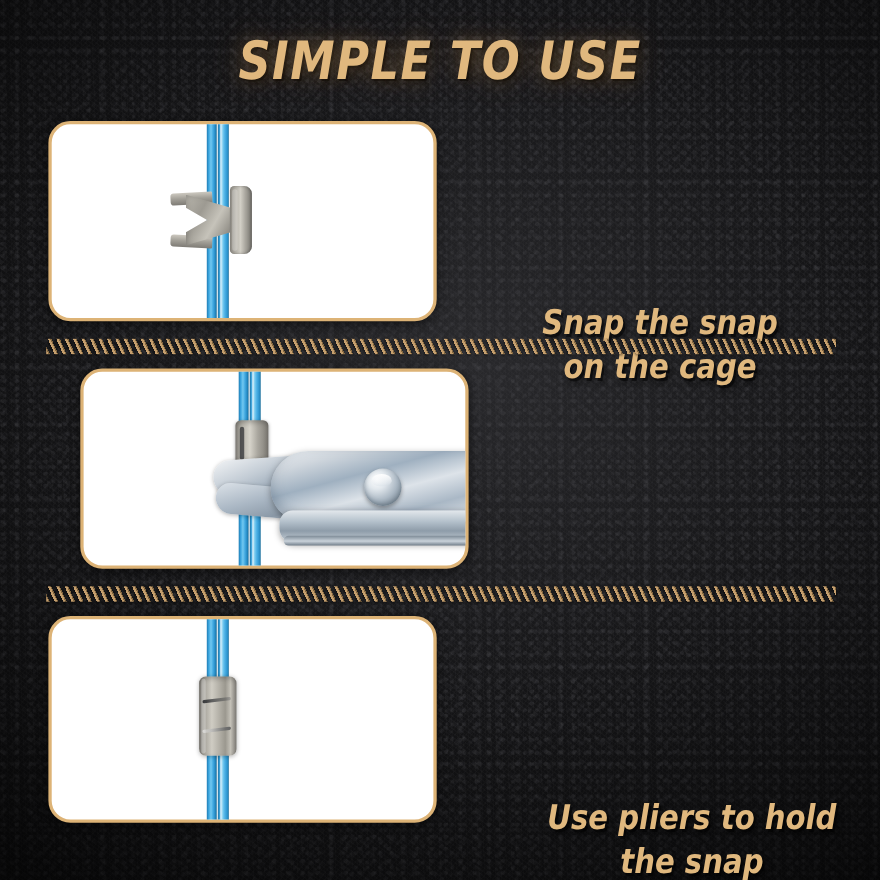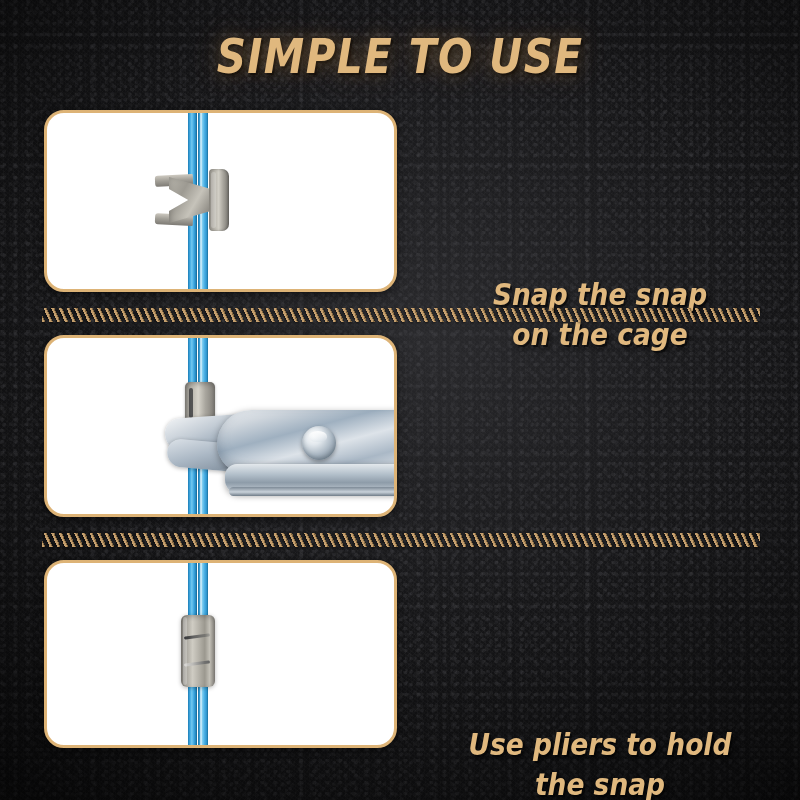--- a/index.html
+++ b/index.html
@@ -74,21 +74,21 @@
   }
 
   
   .step {
     position: absolute;
     left: 0;
     width: 708px;
     height: 188px;
   }
   .step-1 { top: 110px; }
-  .step-2 { top: 335px; }
+  .step-2 { top: 335px; margin-left: 29px; }
   .step-3 { top: 560px; }
   .step-3 .panel { height: 188px; }
 
   .panel {
     position: absolute;
     left: 44px;
     top: 0;
     width: 353px;
     height: 182px;
     background: #ffffff;

